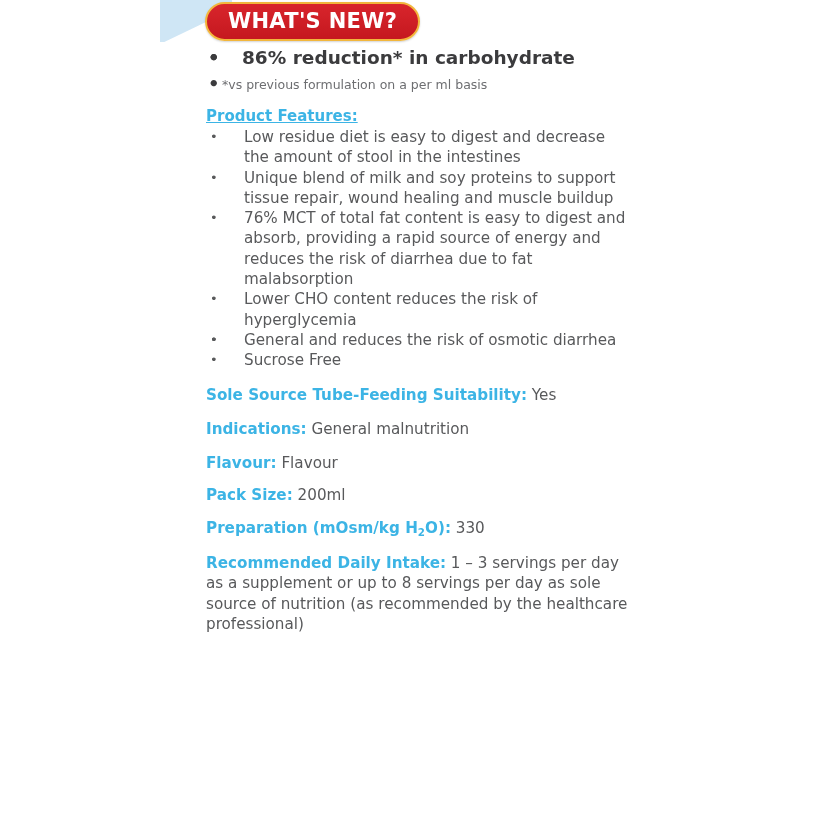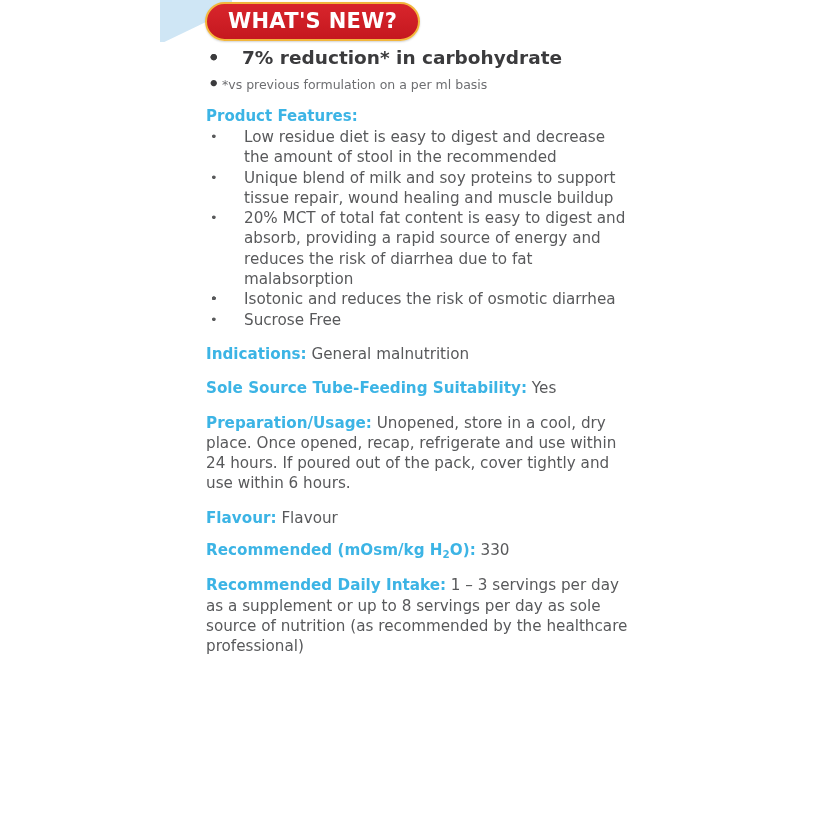--- a/index.html
+++ b/index.html
@@ -99,20 +99,21 @@
     padding-left: 2px;
   }
 
   
   .sec-heading {
     color: #3cb4e5;
     font-size: 15px;
     font-weight: bold;
     line-height: 20px;
     margin: 13px 0 0 2px;
+    text-decoration: underline;
   }
 
   
   ul.feat-list {
     list-style: none;
     margin: 1px 0 0 0;
     padding: 0;
   }
   ul.feat-list li {
     position: relative;
@@ -162,83 +163,84 @@
   </div>
 
   <div class="content">
 
     <ul class="hl-list">
       <li>
         <span class="bul">•</span>
       </li>
       <li>
         <span class="bul">•</span>
-        <span>7% reduction* in carbohydrate</span>
+        <span>86% reduction* in carbohydrate</span>
       </li>
       <li>
         <span class="bul">•</span>
       </li>
     </ul>
 
     <p class="footnote">*vs previous formulation on a per ml basis</p>
 
     <div class="sec-heading">Product Features:</div>
 
     <ul class="feat-list">
       <li>
         <span class="bul">•</span>
-        <span>Low residue diet is easy to digest and decrease the amount of stool in the recommended</span>
+        <span>Low residue diet is easy to digest and decrease the amount of stool in the intestines</span>
       </li>
       <li>
         <span class="bul">•</span>
         <span>Unique blend of milk and soy proteins to support tissue repair, wound healing and muscle buildup</span>
       </li>
       <li>
         <span class="bul">•</span>
-        <span>20% MCT of total fat content is easy to digest and absorb, providing a rapid source of energy and reduces the risk of diarrhea due to fat malabsorption</span>
-      </li>
-      <li>
-        <span class="bul">•</span>
-      </li>
-      <li>
-        <span class="bul">•</span>
-      </li>
-      <li>
-        <span class="bul">•</span>
-        <span>Isotonic and reduces the risk of osmotic diarrhea</span>
+        <span>76% MCT of total fat content is easy to digest and absorb, providing a rapid source of energy and reduces the risk of diarrhea due to fat malabsorption</span>
+      </li>
+      <li>
+        <span class="bul">•</span>
+        <span>Lower CHO content reduces the risk of hyperglycemia</span>
+      </li>
+      <li>
+        <span class="bul">•</span>
+      </li>
+      <li>
+        <span class="bul">•</span>
+        <span>General and reduces the risk of osmotic diarrhea</span>
       </li>
       <li>
         <span class="bul">•</span>
         <span>Sucrose Free</span>
       </li>
     </ul>
+
+    <div class="kv">
+      <span class="k">Sole Source Tube-Feeding Suitability:</span>
+      <span>Yes</span>
+    </div>
 
     <div class="kv">
       <span class="k">Indications:</span>
       <span>General malnutrition</span>
     </div>
 
-    <div class="kv">
-      <span class="k">Sole Source Tube-Feeding Suitability:</span>
-      <span>Yes</span>
-    </div>
-
-    <div class="kv">
-      <span class="k">Preparation/Usage:</span>
-      <span>Unopened, store in a cool, dry place. Once opened, recap, refrigerate and use within 24 hours. If poured out of the pack, cover tightly and use within 6 hours.</span>
-    </div>
 
     <div class="kv">
       <span class="k">Flavour:</span>
       <span>Flavour</span>
     </div>
 
-
     <div class="kv tight">
-      <span class="k"><span>Recommended (mOsm/kg H</span><sub>2</sub><span>O):</span></span>
+      <span class="k">Pack Size:</span>
+      <span>200ml</span>
+    </div>
+
+    <div class="kv tight">
+      <span class="k"><span>Preparation (mOsm/kg H</span><sub>2</sub><span>O):</span></span>
       <span>330</span>
     </div>
 
 
     <div class="kv">
       <span class="k">Recommended Daily Intake:</span>
       <span>1 – 3 servings per day as a supplement or up to 8 servings per day as sole source of nutrition (as recommended by the healthcare professional)</span>
     </div>
 
   </div>

